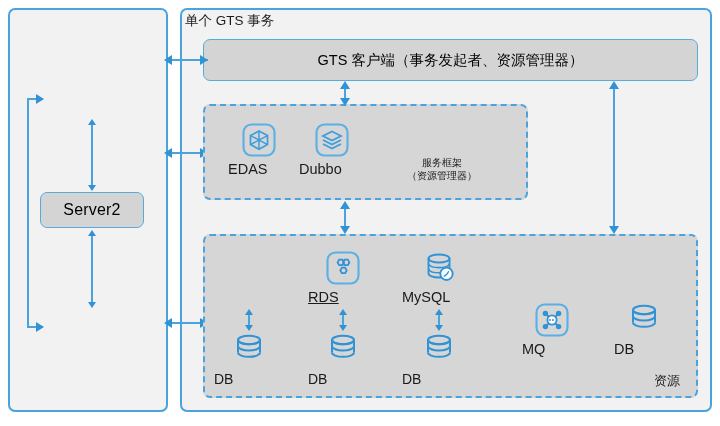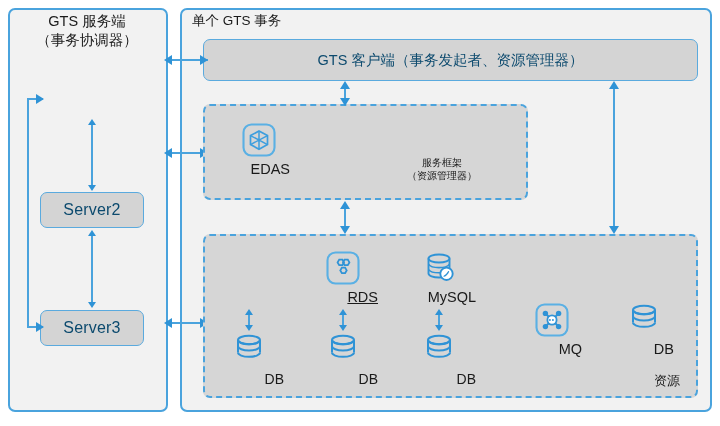--- a/index.html
+++ b/index.html
@@ -35,40 +35,40 @@
   }
   .box-gray {
     position: absolute;
     border: 1.6px solid #5aaade;
     border-radius: 7px;
     background: #d4d4d4;
     box-sizing: border-box;
     display: flex;
     align-items: center;
     justify-content: center;
-    color: #0c4a6e;
+    color: #000000;
   }
 
   .cap {
     position: absolute;
     color: #1a1a1a;
     line-height: 1.28;
     text-align: center;
     white-space: pre-line;
   }
 
   
   #left-title {
     left: 8px;
     top: 12px;
     width: 158px;
     font-size: 14.5px;
   }
   #right-title {
-    left: 192px;
+    left: 185px;
     top: 12px;
     font-size: 13.5px;
     text-align: right;
   }
   #resources-label {
     right: 16px;
     bottom: 6px;
     font-size: 13px;
     position: absolute;
     color: #1a1a1a;
@@ -103,21 +103,21 @@
     left: 203px;
     top: 234px;
     width: 495px;
     height: 164px;
     padding-left: 24px;
   }
 
   
   .cell {
     position: absolute;
-    text-align: right;
+    text-align: left;
     color: #1a1a1a;
   }
   .cell .lbl {
     display: block;
     font-size: 14.5px;
     margin-top: 1px;
     color: #1a1a1a;
     white-space: nowrap;
   }
   .cell .lbl.small { font-size: 14px; }
@@ -172,28 +172,23 @@
     border-top: 6.5px solid #2f93d6;
   }
 </style>
 </head>
 <body>
 
 <div id="stage">
 
   <div class="panel-solid" style="left:8px; top:8px; width:160px; height:404px;"></div>
 
-  <div class="cap" id="left-title">GTS 服务端
-（事务协调器）</div>
 
   <div class="box-gray server" style="top:192px;">
     <span>Server2</span>
-  </div>
-  <div class="box-gray server" style="top:310px;">
-    <span>Server3</span>
   </div>
 
   <div class="ln v" style="left:91px; top:124px; height:62px;"></div>
   <div class="arrow sm up" style="left:88px; top:119px;"></div>
   <div class="arrow sm down" style="left:88px; top:185px;"></div>
 
   <div class="ln v" style="left:91px; top:235px; height:68px;"></div>
   <div class="arrow sm up" style="left:88px; top:230px;"></div>
   <div class="arrow sm down" style="left:88px; top:302px;"></div>
 
@@ -229,20 +224,31 @@
     <span>
       <svg width="40" height="40" viewBox="0 0 40 40">
         <rect x="4.5" y="4.5" width="31" height="31" rx="8" ry="8" fill="none" stroke="#5ab0e4" stroke-width="2.1"></rect>
         <path d="M20 11 L28.5 15.6 L28.5 24.6 L20 29.2 L11.5 24.6 L11.5 15.6 Z" fill="none" stroke="#3d9ede" stroke-width="1.7"></path>
         <path d="M11.5 15.6 L28.5 24.6 M28.5 15.6 L11.5 24.6 M20 11 L20 29.2" fill="none" stroke="#3d9ede" stroke-width="1.5"></path>
       </svg>
     </span>
     <span class="lbl">EDAS</span>
   </div>
 
+  <div class="cell" style="left:299px; top:120px; width:66px;">
+    <span>
+      <svg width="40" height="40" viewBox="0 0 40 40">
+        <rect x="4.5" y="4.5" width="31" height="31" rx="8" ry="8" fill="none" stroke="#5ab0e4" stroke-width="2.1"></rect>
+        <path d="M20 11.5 L29 16 L20 20.5 L11 16 Z" fill="none" stroke="#3d9ede" stroke-width="1.8"></path>
+        <path d="M11 20 L20 24.5 L29 20" fill="none" stroke="#3d9ede" stroke-width="1.8"></path>
+        <path d="M11 24 L20 28.5 L29 24" fill="none" stroke="#3d9ede" stroke-width="1.8"></path>
+      </svg>
+    </span>
+    <span class="lbl">Dubbo</span>
+  </div>
 
   <div class="cap" id="framework-caption">服务框架
 （资源管理器）</div>
 
   <div class="ln v" style="left:344px; top:86px; height:14px;"></div>
   <div class="arrow up" style="left:340px; top:81px;"></div>
   <div class="arrow down" style="left:340px; top:98px;"></div>
 
   <div class="ln v" style="left:344px; top:206px; height:24px;"></div>
   <div class="arrow up" style="left:340px; top:201px;"></div>

